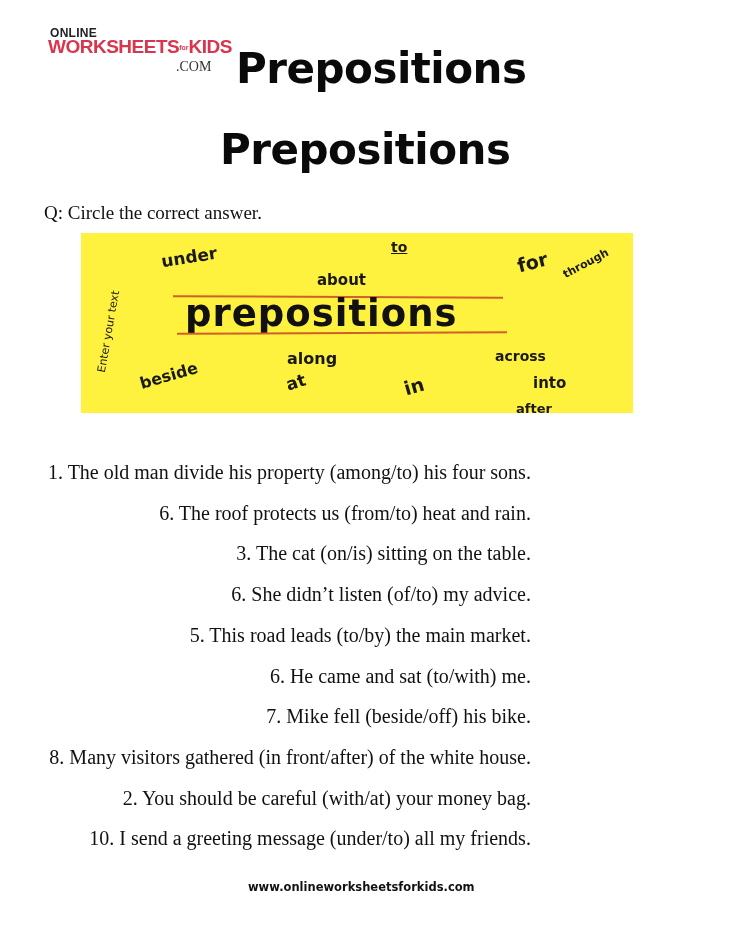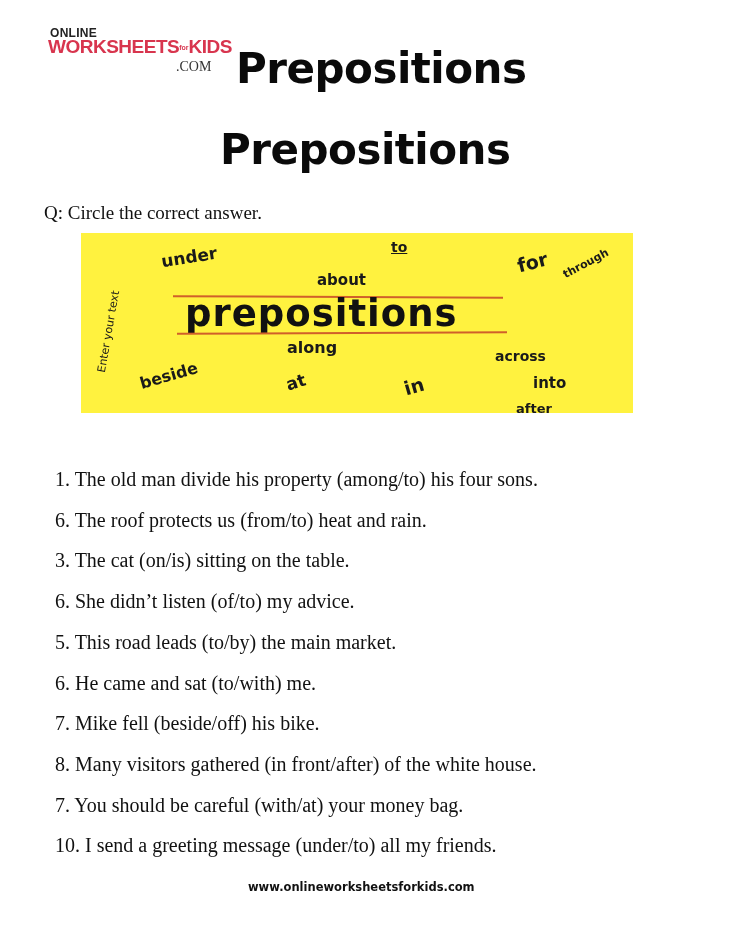--- a/index.html
+++ b/index.html
@@ -15,21 +15,21 @@
     .title-1 { left: 236px; top: 44px; }
     .title-2 { left: 220px; top: 125px; }
 
     .question { position: absolute; left: 44px; top: 202px; font-size: 19px; color: #111; white-space: nowrap; }
 
     .banner { position: absolute; left: 81px; top: 233px; width: 552px; height: 180px; background: #fff23f; overflow: hidden; }
     .w { position: absolute; font-family: "DejaVu Sans", sans-serif; font-weight: bold; color: #1a1a1a; white-space: nowrap; }
     .w-big { font-size: 37px; color: #111; letter-spacing: 1px; }
     .underline { position: absolute; height: 2px; background: #d0602a; }
 
-    .questions { position: absolute; left: 44px; top: 448px; margin: 11px; padding: 0; list-style: none; }
+    .questions { position: absolute; left: 44px; top: 448px; margin: 4px; padding: 0; list-style: none; text-align: right; }
     .q-item { font-size: 20px; line-height: 40.7px; white-space: nowrap; color: #111; }
 
     .footer { position: absolute; left: 248px; top: 880px; font-family: "DejaVu Sans", sans-serif; font-weight: bold; font-size: 11.5px; color: #111; white-space: nowrap; }
   </style>
 </head>
 <body>
 
 <div class="logo">
   <span class="logo-online">ONLINE</span>
   <span class="logo-main"><span>WORKSHEETS</span><span class="for">for</span><span>KIDS</span></span>
@@ -44,35 +44,35 @@
 <div class="banner">
   <span class="w" style="left:80px; top:14px; font-size:17px; transform:rotate(-9deg);">under</span>
   <span class="w" style="left:310px; top:6px; font-size:14px;text-decoration:underline;">to</span>
   <span class="w" style="left:236px; top:38px; font-size:15px;">about</span>
   <span class="w" style="left:436px; top:18px; font-size:19px; transform:rotate(-14deg);">for</span>
   <span class="w" style="left:480px; top:24px; font-size:11px; transform:rotate(-28deg);">through</span>
   <div class="underline" style="left:92px; top:63px; width:330px; transform:rotate(0.3deg);"></div>
   <span class="w w-big" style="left:104px; top:59px;">prepositions</span>
   <div class="underline" style="left:96px; top:99px; width:330px; transform:rotate(-0.3deg);"></div>
   <span class="w" style="left:-14px; top:92px; font-size:11px; font-weight:normal; transform:rotate(-80deg); transform-origin:center;">Enter your text</span>
-  <span class="w" style="left:206px; top:105px; font-size:16px;text-align:center;">along</span>
+  <span class="w" style="left:206px; top:116px; font-size:16px;text-align:center;">along</span>
   <span class="w" style="left:414px; top:115px; font-size:14px;">across</span>
   <span class="w" style="left:58px; top:133px; font-size:16px; transform:rotate(-16deg);">beside</span>
   <span class="w" style="left:205px; top:139px; font-size:17px; transform:rotate(-18deg);">at</span>
   <span class="w" style="left:323px; top:142px; font-size:19px; transform:rotate(-16deg);">in</span>
   <span class="w" style="left:452px; top:141px; font-size:15px;">into</span>
   <span class="w" style="left:435px; top:168px; font-size:13px;">after</span>
 </div>
 
 <ol class="questions">
   <li class="q-item">1. The old man divide his property (among/to) his four sons.</li>
   <li class="q-item">6. The roof protects us (from/to) heat and rain.</li>
   <li class="q-item">3. The cat (on/is) sitting on the table.</li>
   <li class="q-item">6. She didn’t listen (of/to) my advice.</li>
   <li class="q-item">5. This road leads (to/by) the main market.</li>
   <li class="q-item">6. He came and sat (to/with) me.</li>
   <li class="q-item">7. Mike fell (beside/off) his bike.</li>
   <li class="q-item">8. Many visitors gathered (in front/after) of the white house.</li>
-  <li class="q-item">7. You should be careful (with/at) your money bag.</li>
+  <li class="q-item">2. You should be careful (with/at) your money bag.</li>
   <li class="q-item">10. I send a greeting message (under/to) all my friends.</li>
 </ol>
 
 <div class="footer">www.onlineworksheetsforkids.com</div>
 
 </body></html>

